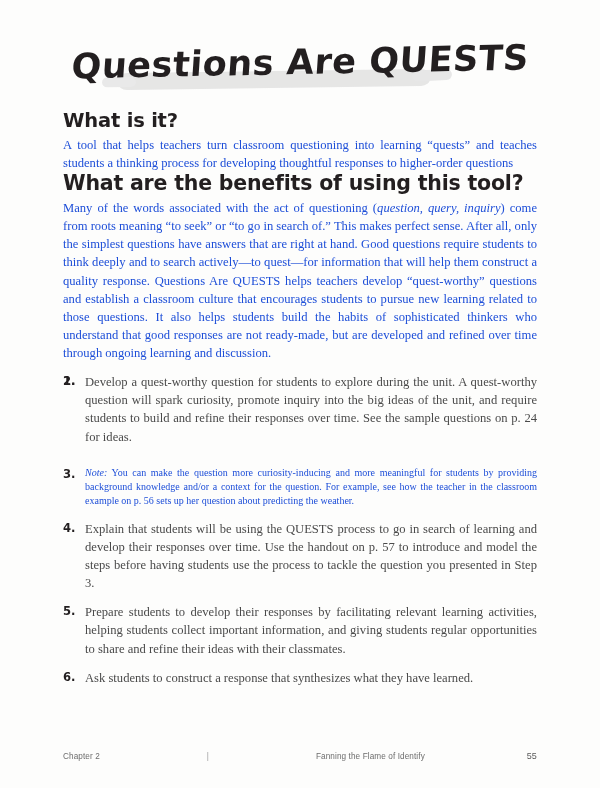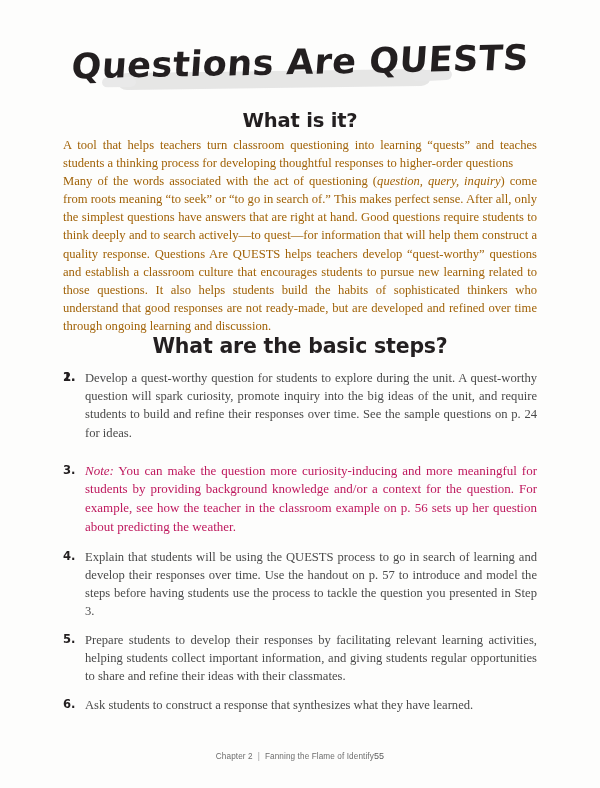--- a/index.html
+++ b/index.html
@@ -85,35 +85,34 @@
     width: 474px;
   }
 
   h2.section-heading {
     font-family: "DejaVu Sans", sans-serif;
     font-weight: 700;
     color: #231f20;
     margin: 0 0 4px 0;
     letter-spacing: -0.2px;
     line-height: 1.12;
-    text-align: center;
   }
   h2.h-small { font-size: 19.5px; }
   h2.h-large { font-size: 20.5px; }
 
   .sec-gap-1 { margin-top: 0; }
   .sec-gap-2 { margin-top: 28px; }
   .sec-gap-3 { margin-top: 27px; }
 
   p.body {
     margin: 0;
     font-size: 12.6px;
     line-height: 1.44;
     text-align: justify;
-    color: #a16207;
+    color: #1d4ed8;
   }
   p.body em { }
 
   
   ol.steps {
     list-style: none;
     margin: 6px 0 0 0;
     padding: 0;
   }
   ol.steps > li {
@@ -130,35 +129,35 @@
     position: absolute;
     left: 0;
     top: 0;
     font-family: "DejaVu Sans", sans-serif;
     font-weight: 700;
     font-size: 11.6px;
     color: #231f20;
   }
   .note {
     margin: 20px 0 0 0;
-    font-size: 13px;
+    font-size: 10px;
     line-height: 1.44;
     text-align: justify;
-    color: #be185d;
+    color: #1d4ed8;
   }
   .note .note-label { font-style: italic; }
 
   
   .footer {
     position: absolute;
     left: 63px;
     right: 63px;
     bottom: 27px;
     display: flex;
-    justify-content: center;
+    justify-content: space-between;
     align-items: baseline;
     font-family: "Liberation Sans", sans-serif;
     font-size: 8.2px;
     color: #6d6d6d;
     letter-spacing: .1px;
   }
   .footer .chapter { white-space: nowrap; }
   .footer .sep {
     margin: 0 5px;
     color: #9a9a9a;
@@ -176,23 +175,23 @@
   <div class="title-block">
     <div class="title-stroke"></div>
     <div class="doc-title">Questions Are QUESTS</div>
   </div>
 
   <div class="content">
 
     <h2 class="section-heading h-small sec-gap-1">What is it?</h2>
     <p class="body">A tool that helps teachers turn classroom questioning into learning “quests” and teaches students a thinking process for developing thoughtful responses to higher-order questions</p>
 
+    <h2 class="section-heading h-large sec-gap-2">What are the benefits of using this tool?</h2>
     <p class="body"><span>Many of the words associated with the act of questioning (</span><em>question, query, inquiry</em><span>) come from roots meaning “to seek” or “to go in search of.” This makes perfect sense. After all, only the simplest questions have answers that are right at hand. Good questions require students to think deeply and to search actively—to quest—for information that will help them construct a quality response. Questions Are QUESTS helps teachers develop “quest-worthy” questions and establish a classroom culture that encourages students to pursue new learning related to those questions. It also helps students build the habits of sophisticated thinkers who understand that good responses are not ready-made, but are developed and refined over time through ongoing learning and discussion.</span></p>
 
-    <h2 class="section-heading h-large sec-gap-3">What are the basic steps?</h2>
 
     <ol class="steps">
       <li>
         <span class="step-num">1.</span>
       </li>
       <li>
         <span class="step-num">2.</span>
         <span>Develop a quest-worthy question for students to explore during the unit. A quest-worthy question will spark curiosity, promote inquiry into the big ideas of the unit, and require students to build and refine their responses over time. See the sample questions on p. 24 for ideas.</span>
       </li>
       <li>

